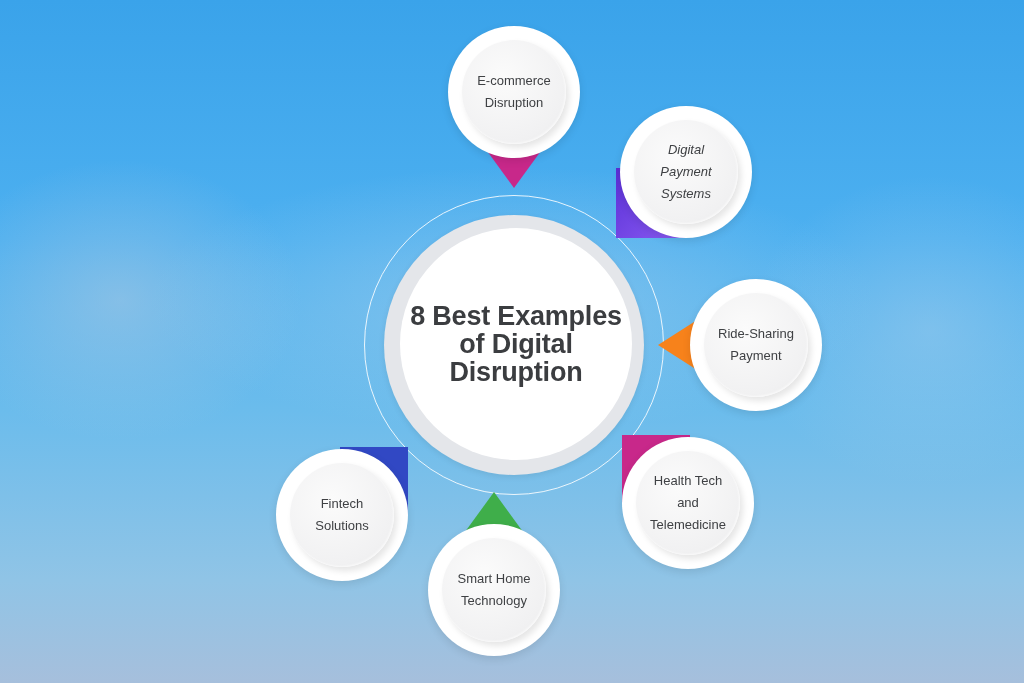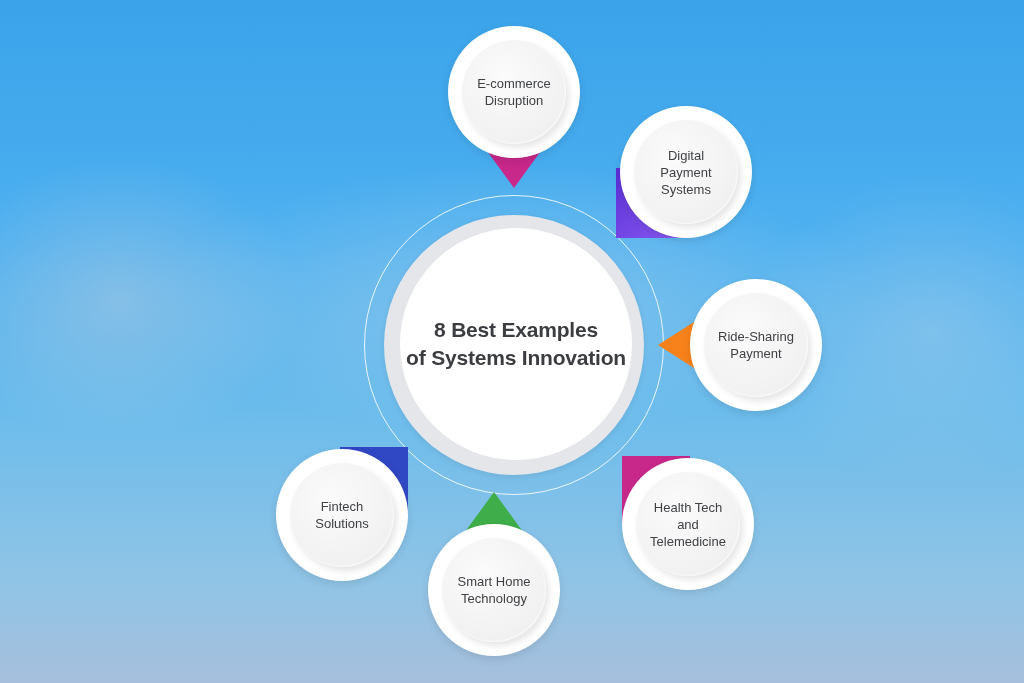--- a/index.html
+++ b/index.html
@@ -24,69 +24,69 @@
     border-radius:50%; background:#e4e6ea;
     box-shadow: 0 2px 6px rgba(0,0,0,0.08);
   }
   .hub-inner {
     position:absolute; left:400px; top:228px; width:232px; height:232px;
     border-radius:50%; background:#ffffff;
     display:flex; align-items:center; justify-content:center; flex-direction:column;
   }
   .hub-title {
     font-family: "Liberation Sans", sans-serif;
-    font-weight:bold; font-size:21px; line-height:28px; color:#3b3d40;
+    font-weight:bold; font-size:27px; line-height:28px; color:#3b3d40;
     text-align:center; letter-spacing:-0.2px;
   }
 
   
   .node { position:absolute; width:132px; height:132px; }
   .pointer { position:absolute; }
   .bubble {
     position:absolute; left:0; top:0; width:132px; height:132px;
     border-radius:50%; background:#ffffff;
     box-shadow: 0 3px 8px rgba(0,0,0,0.10);
   }
   .bubble-inner {
     position:absolute; left:14px; top:14px; width:104px; height:104px; border-radius:50%;
     background: radial-gradient(circle at 40% 35%, #fbfbfb 0%, #f1f1f2 70%, #e9e9ea 100%);
     box-shadow: 3px 4px 6px rgba(0,0,0,0.10), inset -1px -1px 2px rgba(255,255,255,0.6);
     display:flex; align-items:center; justify-content:center;
   }
   .label {
     font-family: "Liberation Sans", sans-serif;
-    font-size:13px; line-height:17px; color:#3f4144; text-align:center;
+    font-size:13px; line-height:22px; color:#3f4144; text-align:center;
     padding:0 4px; white-space:pre-line;
   }
 </style>
 </head>
 <body>
 
 <div class="stage">
 
   <div class="hub-ring"></div>
   <div class="hub-outer"></div>
   <div class="hub-inner">
     <div class="hub-title">8 Best Examples</div>
-    <div class="hub-title">of Systems Innovation</div>
+    <div class="hub-title">of Digital Disruption</div>
   </div>
 
   <div class="node" style="left:448px; top:26px;">
     <svg class="pointer" style="left:30px; top:118px;" width="72" height="46">
       <polygon points="4,0 68,0 36,44" fill="#c8288a"></polygon>
     </svg>
     <div class="bubble">
       <div class="bubble-inner">
           <div class="label">E-commerce
 Disruption</div>
         </div>
     </div>
   </div>
 
-  <div class="node" style="left:620px; top:106px;">
+  <div class="node" style="left:620px; top:106px;font-style:italic;">
     <svg class="pointer" style="left:-4px; top:62px;" width="72" height="72">
       <defs>
           <linearGradient id="gv" x1="0" y1="0" x2="1" y2="1">
             <stop offset="0" stop-color="#5a2fd6"></stop>
             <stop offset="1" stop-color="#8a5cf2"></stop>
           </linearGradient>
         </defs>
       <rect x="0" y="0" width="70" height="70" fill="url(#gv)"></rect>
     </svg>
     <div class="bubble">
@@ -103,21 +103,21 @@
       <polygon points="0,36 50,4 50,68" fill="#f7821b"></polygon>
     </svg>
     <div class="bubble">
       <div class="bubble-inner">
           <div class="label">Ride-Sharing
 Payment</div>
         </div>
     </div>
   </div>
 
-  <div class="node" style="left:622px; top:458px;">
+  <div class="node" style="left:622px; top:437px;">
     <svg class="pointer" style="left:0px; top:-2px;" width="70" height="70">
       <rect x="0" y="0" width="68" height="68" fill="#c8288a"></rect>
     </svg>
     <div class="bubble">
       <div class="bubble-inner">
           <div class="label">Health Tech
 and
 Telemedicine</div>
         </div>
     </div>

